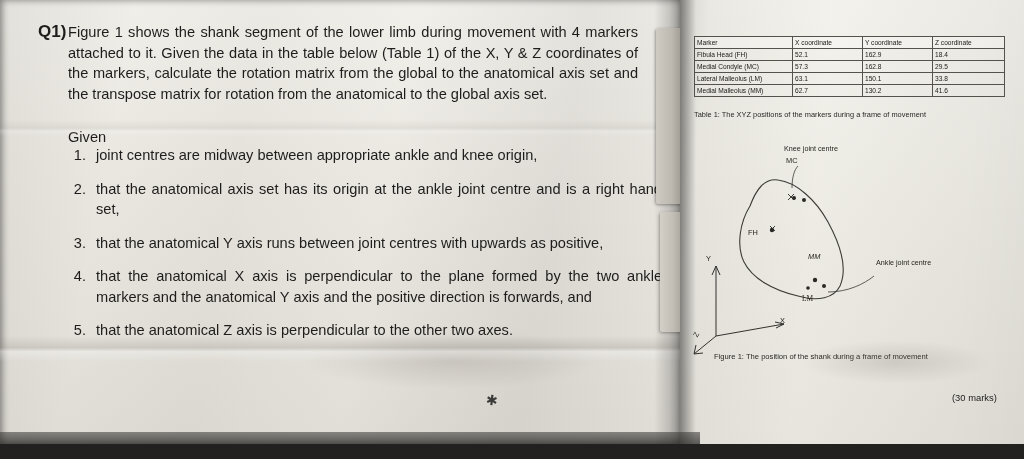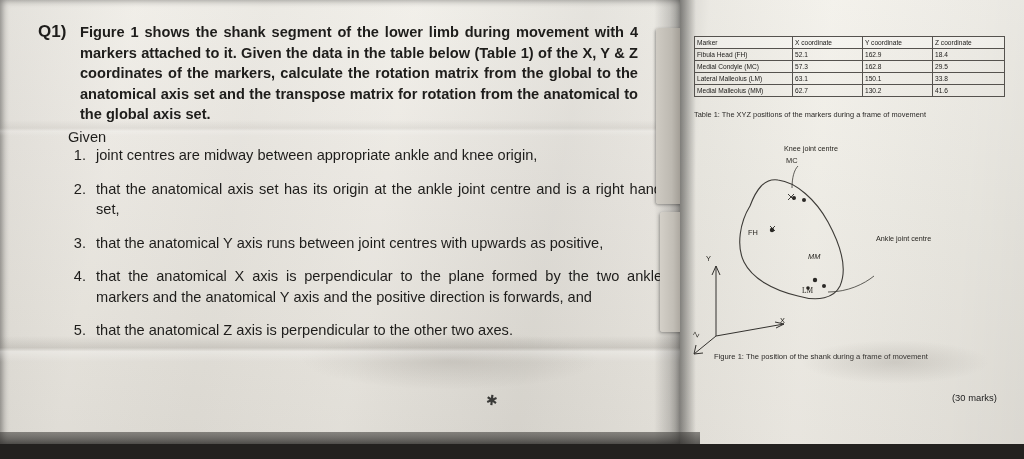--- a/index.html
+++ b/index.html
@@ -107,22 +107,21 @@
     line-height: 20.5px;
     text-align: justify;
   }
   .q-label {
     position: absolute;
     left: 0; top: 0;
     font-weight: bold;
     font-size: 17px;
   }
   .q-text {
-    margin-left: 42px;
-    font-weight: bold;
+    margin-left: 30px;
   }
   .assume {
     position: absolute;
     left: 68px; top: 129px;
     font-size: 14.6px;
     color: #1e1d1b;
   }
   ol.assume-list {
     position: absolute;
     left: 62px; top: 145px;
@@ -318,23 +317,23 @@
         <path d="M28 140 l -4 9 M28 140 l 4 9" stroke="#33312e" stroke-width="1" fill="none"></path>
         <path d="M28 210 L 96 198" stroke="#33312e" stroke-width="1" fill="none"></path>
         <path d="M96 198 l -9 -2 M96 198 l -8 4" stroke="#33312e" stroke-width="1" fill="none"></path>
         <path d="M28 210 L 6 228" stroke="#33312e" stroke-width="1" fill="none"></path>
         <path d="M6 228 l 9 -1 M6 228 l 2 -9" stroke="#33312e" stroke-width="1" fill="none"></path>
       </svg>
 
       <div class="fig-label ital" style="left:96px; top:18px;">Knee joint centre</div>
       <div class="fig-label" style="left:98px; top:30px;">MC</div>
       <div class="fig-label" style="left:60px; top:102px;">FH</div>
-      <div class="fig-label ital" style="left:188px; top:108px;text-align:center;">Ankle joint centre</div>
+      <div class="fig-label ital" style="left:188px; top:132px;text-align:center;">Ankle joint centre</div>
       <div class="fig-label" style="left:120px; top:126px;font-style:italic;">MM</div>
-      <div class="fig-label" style="left:114px; top:160px;font-family:Liberation Serif, serif;">LM</div>
+      <div class="fig-label" style="left:114px; top:168px;font-family:Liberation Serif, serif;">LM</div>
       <div class="fig-label" style="left:18px; top:128px;">Y</div>
       <div class="fig-label" style="left:92px; top:190px;">X</div>
       <div class="fig-label" style="left:6px; top:204px; transform:rotate(-60deg);">Z</div>
     </div>
 
     <div class="fig-caption">Figure 1: The position of the shank during a frame of movement</div>
     <div class="marks">(30 marks)</div>
 
     <div class="smudge" style="left:120px; top:340px; width:190px; height:44px;"></div>
   </div>

